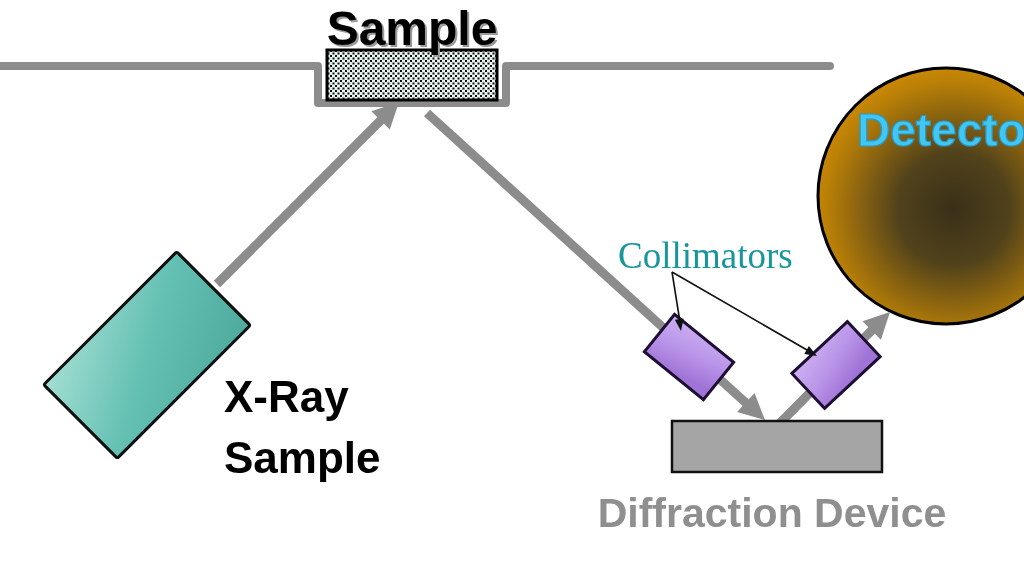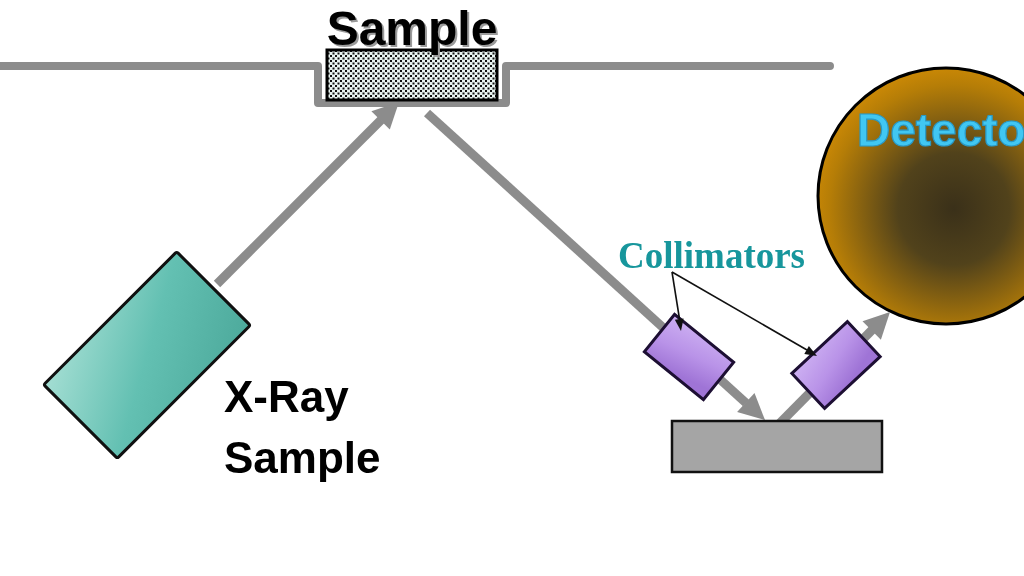--- a/index.html
+++ b/index.html
@@ -26,21 +26,21 @@
     font-size:48px;font-weight:bold;color:var(--text_black,#000);
     text-decoration-thickness:4px;text-underline-offset:3px;
     text-shadow:2px 2px 0 #9a9a9a;
   }
   .lbl-xray{
     left:224px;top:366px;font-size:44px;font-weight:bold;
     color:var(--text_black,#000);line-height:61px;
   }
   .lbl-collimators{
     left:618px;top:234px;font-family:"Liberation Serif",serif;
-    font-size:37px;font-weight:bold;color:var(--text_collimators_teal,#17969c);
+    font-size:37px;font-weight:normal;color:var(--text_collimators_teal,#17969c);
   }
   .lbl-detector{
     left:857px;top:103px;font-size:46px;font-weight:bold;
     color:var(--text_detector_cyan,#41c7f2);
     -webkit-text-stroke:1.2px #2a98c4;
     text-shadow:0 0 1px #2a98c4;
   }
   .lbl-device{
     left:772px;top:490px;transform:translateX(-50%);
     font-size:41px;font-weight:bold;color:var(--text_device_gray,#8f8f8f);
@@ -125,14 +125,15 @@
 
   <div class="lbl lbl-xray">
     <div>X-Ray</div>
     <div>Sample</div>
   </div>
 
   <div class="lbl lbl-collimators">Collimators</div>
 
   <div class="lbl lbl-detector">Detector</div>
 
+  <div class="lbl lbl-device">Diffraction Device</div>
 
 </div>
 
 </body></html>

